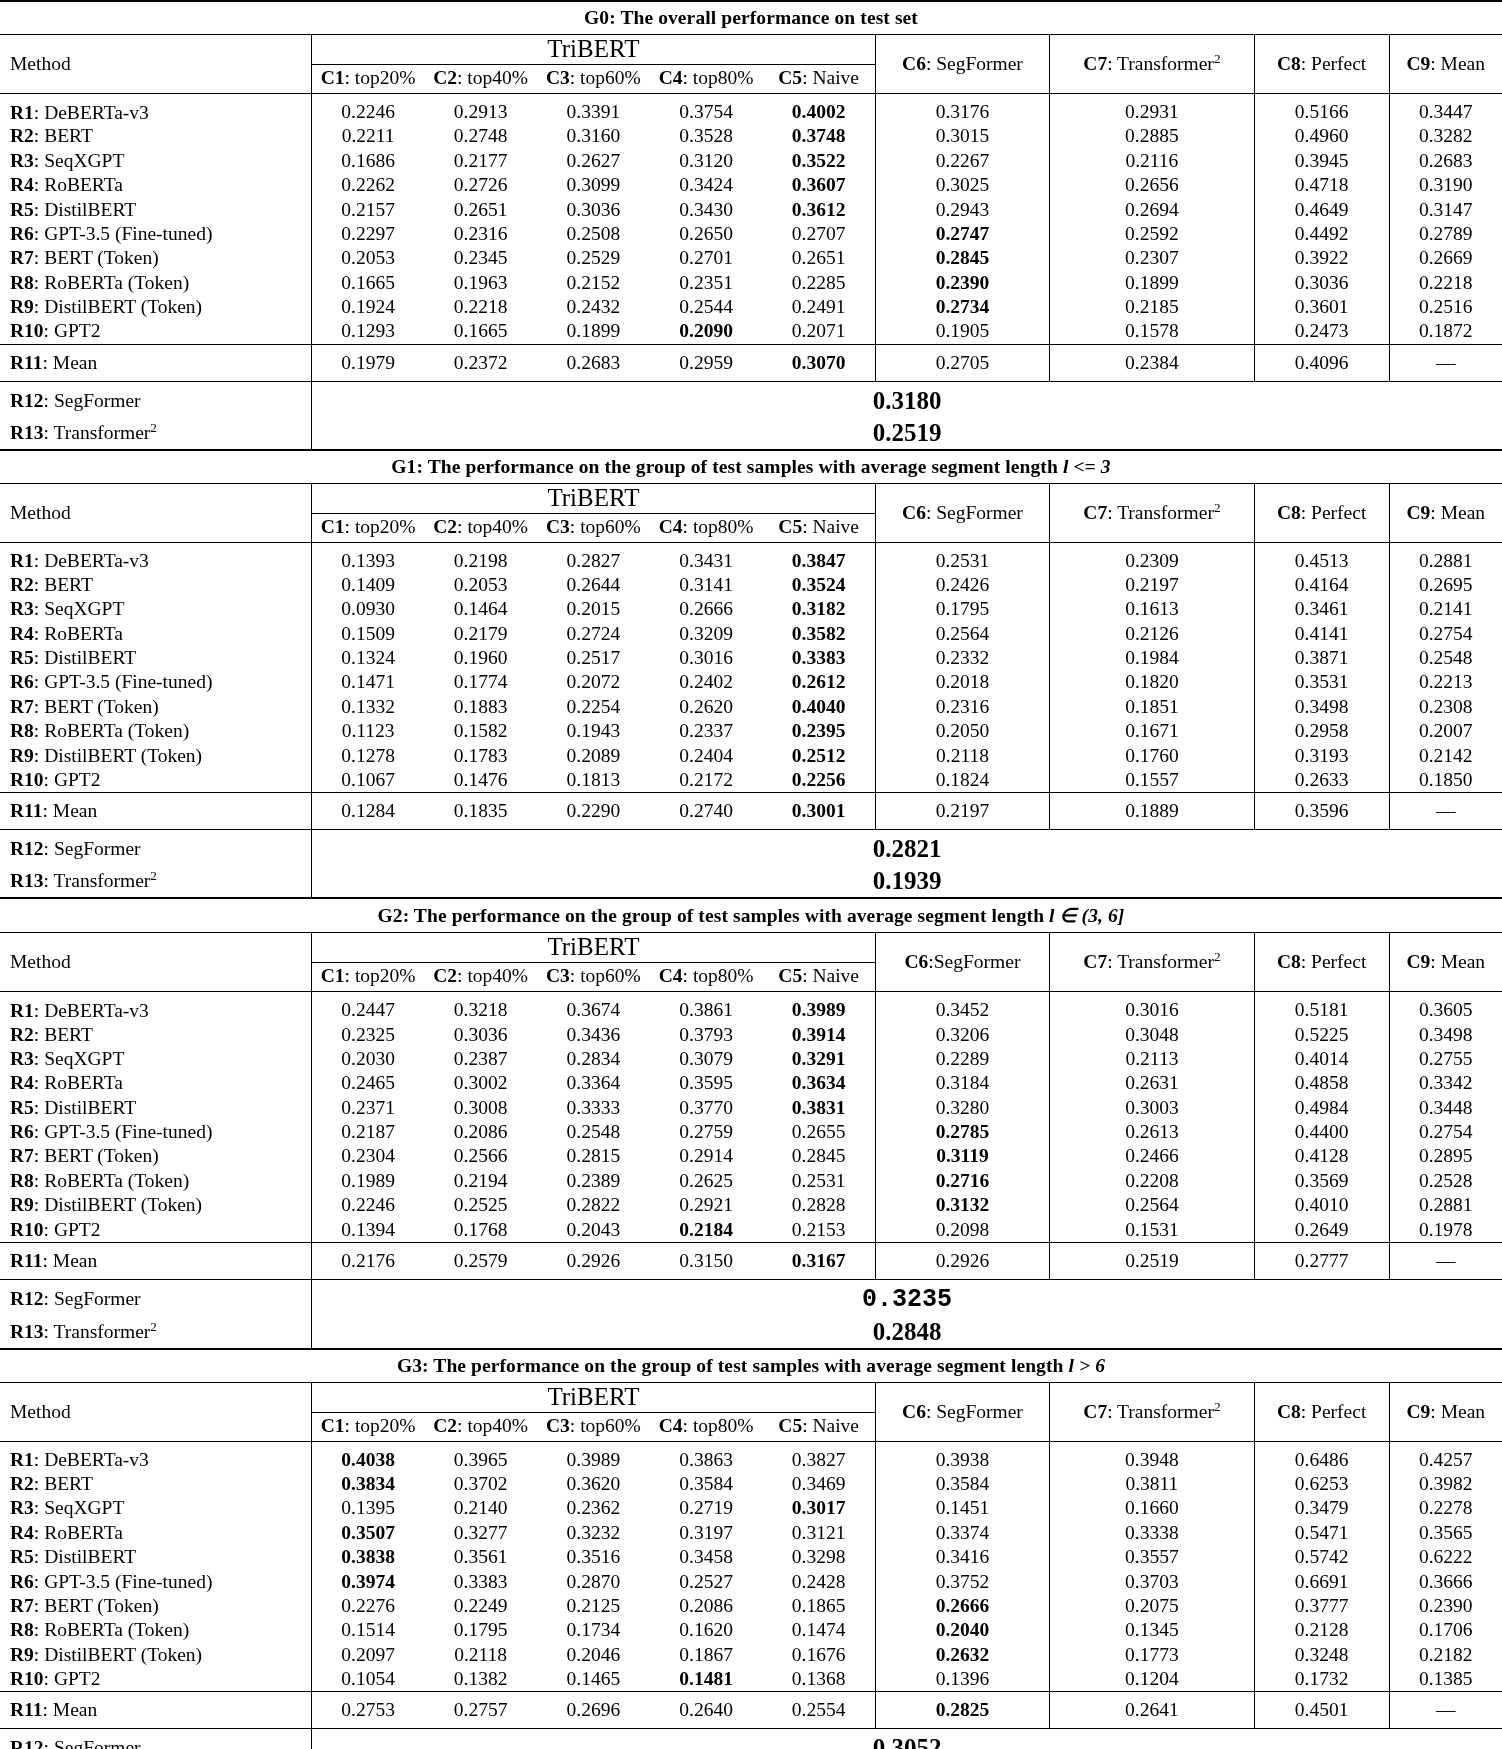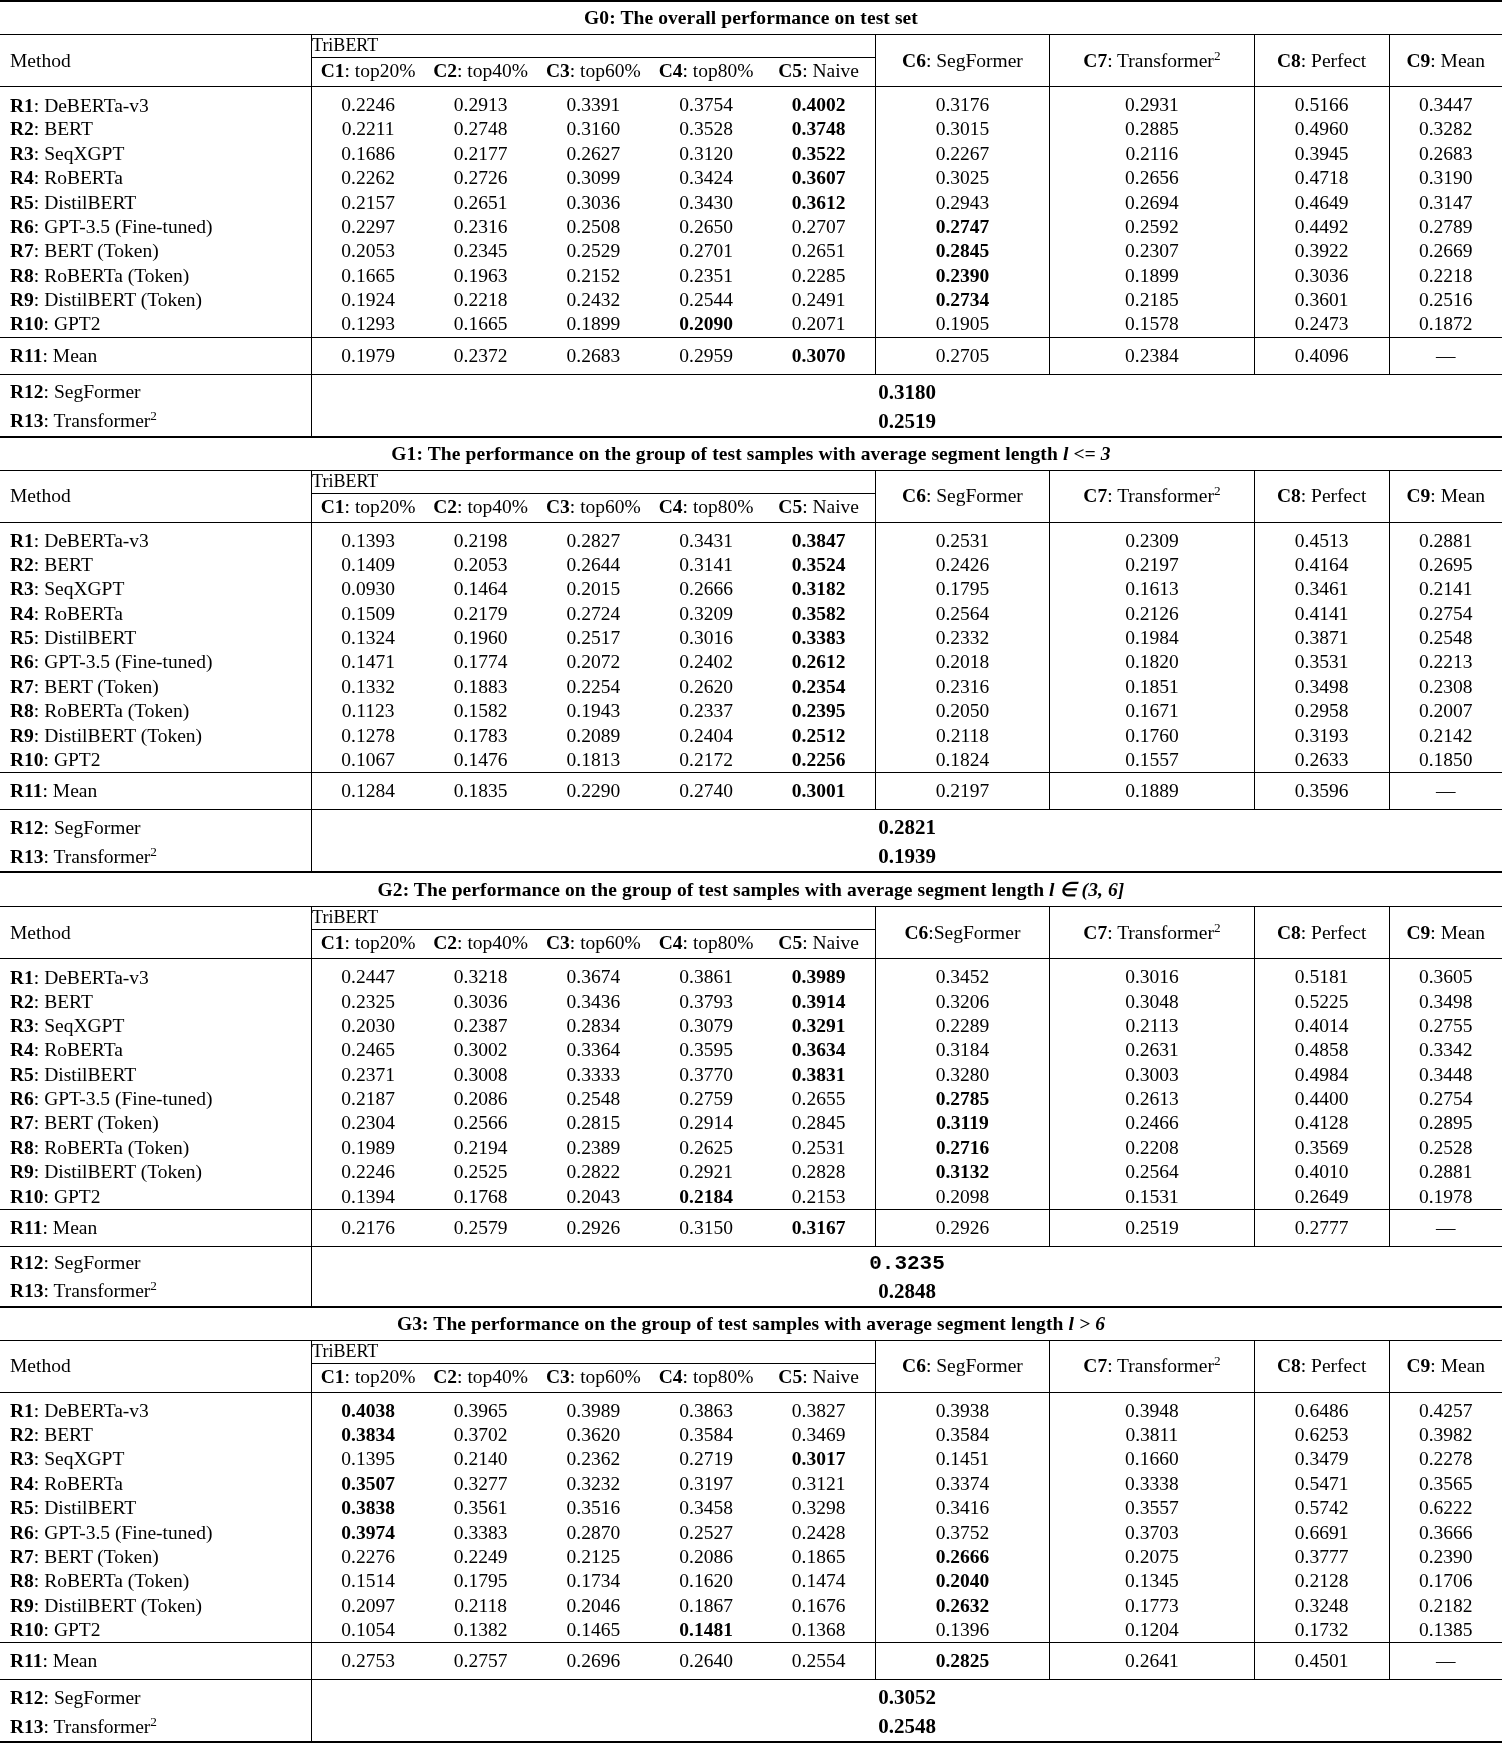--- a/index.html
+++ b/index.html
@@ -44,35 +44,35 @@
   }
   .bold{font-weight:bold;text-align:center;}
   .vl{border-left:1.2px solid #000;}
 
   
   .hdr-method{
     text-align:left;padding-left:10px;vertical-align:middle;
     font-size:19.5px;
   }
   .hdr-span{
-    text-align:left;font-size:18px;padding-bottom:1px;
+    text-align:center;font-size:25px;padding-bottom:1px;
   }
   .hdr-sub{
     text-align:center;font-size:19.5px;font-weight:normal;padding:2px 0 4px 0;
     white-space:nowrap;
   }
   .hdr-single{
     text-align:center;font-size:19.5px;vertical-align:middle;white-space:nowrap;
   }
   b.ck{font-weight:bold;}
   sup{font-size:.68em;vertical-align:super;line-height:0;}
   .ital{font-style:italic;font-family:"Liberation Serif",serif;}
   .sumrow td{padding-top:7px;padding-bottom:7px;}
   .footrow td{padding-top:2px;padding-bottom:2px;}
-  .foot-val{text-align:center;font-weight:bold;font-size:21px;}
+  .foot-val{text-align:center;font-weight:bold;font-size:25px;}
   .dash{text-align:center;font-size:19.5px;}
   .pad-top-row td{padding-top:7px;}
 </style>
 </head>
 <body>
 
 <div class="sheet">
   <div id="tables-root">
       <table class="tbl">
         <colgroup>
@@ -351,21 +351,21 @@
             <td class="num vl">0.1820</td>
             <td class="num vl">0.3531</td>
             <td class="num vl">0.2213</td>
           </tr>
           <tr>
             <td class="method-cell"><b class="ck">R7</b><span>: BERT (Token)</span></td>
             <td class="num vl">0.1332</td>
             <td class="num">0.1883</td>
             <td class="num">0.2254</td>
             <td class="num">0.2620</td>
-            <td class="num bold">0.2354</td>
+            <td class="num bold">0.4040</td>
             <td class="num vl">0.2316</td>
             <td class="num vl">0.1851</td>
             <td class="num vl">0.3498</td>
             <td class="num vl">0.2308</td>
           </tr>
           <tr>
             <td class="method-cell"><b class="ck">R8</b><span>: RoBERTa (Token)</span></td>
             <td class="num vl">0.1123</td>
             <td class="num">0.1582</td>
             <td class="num">0.1943</td>

